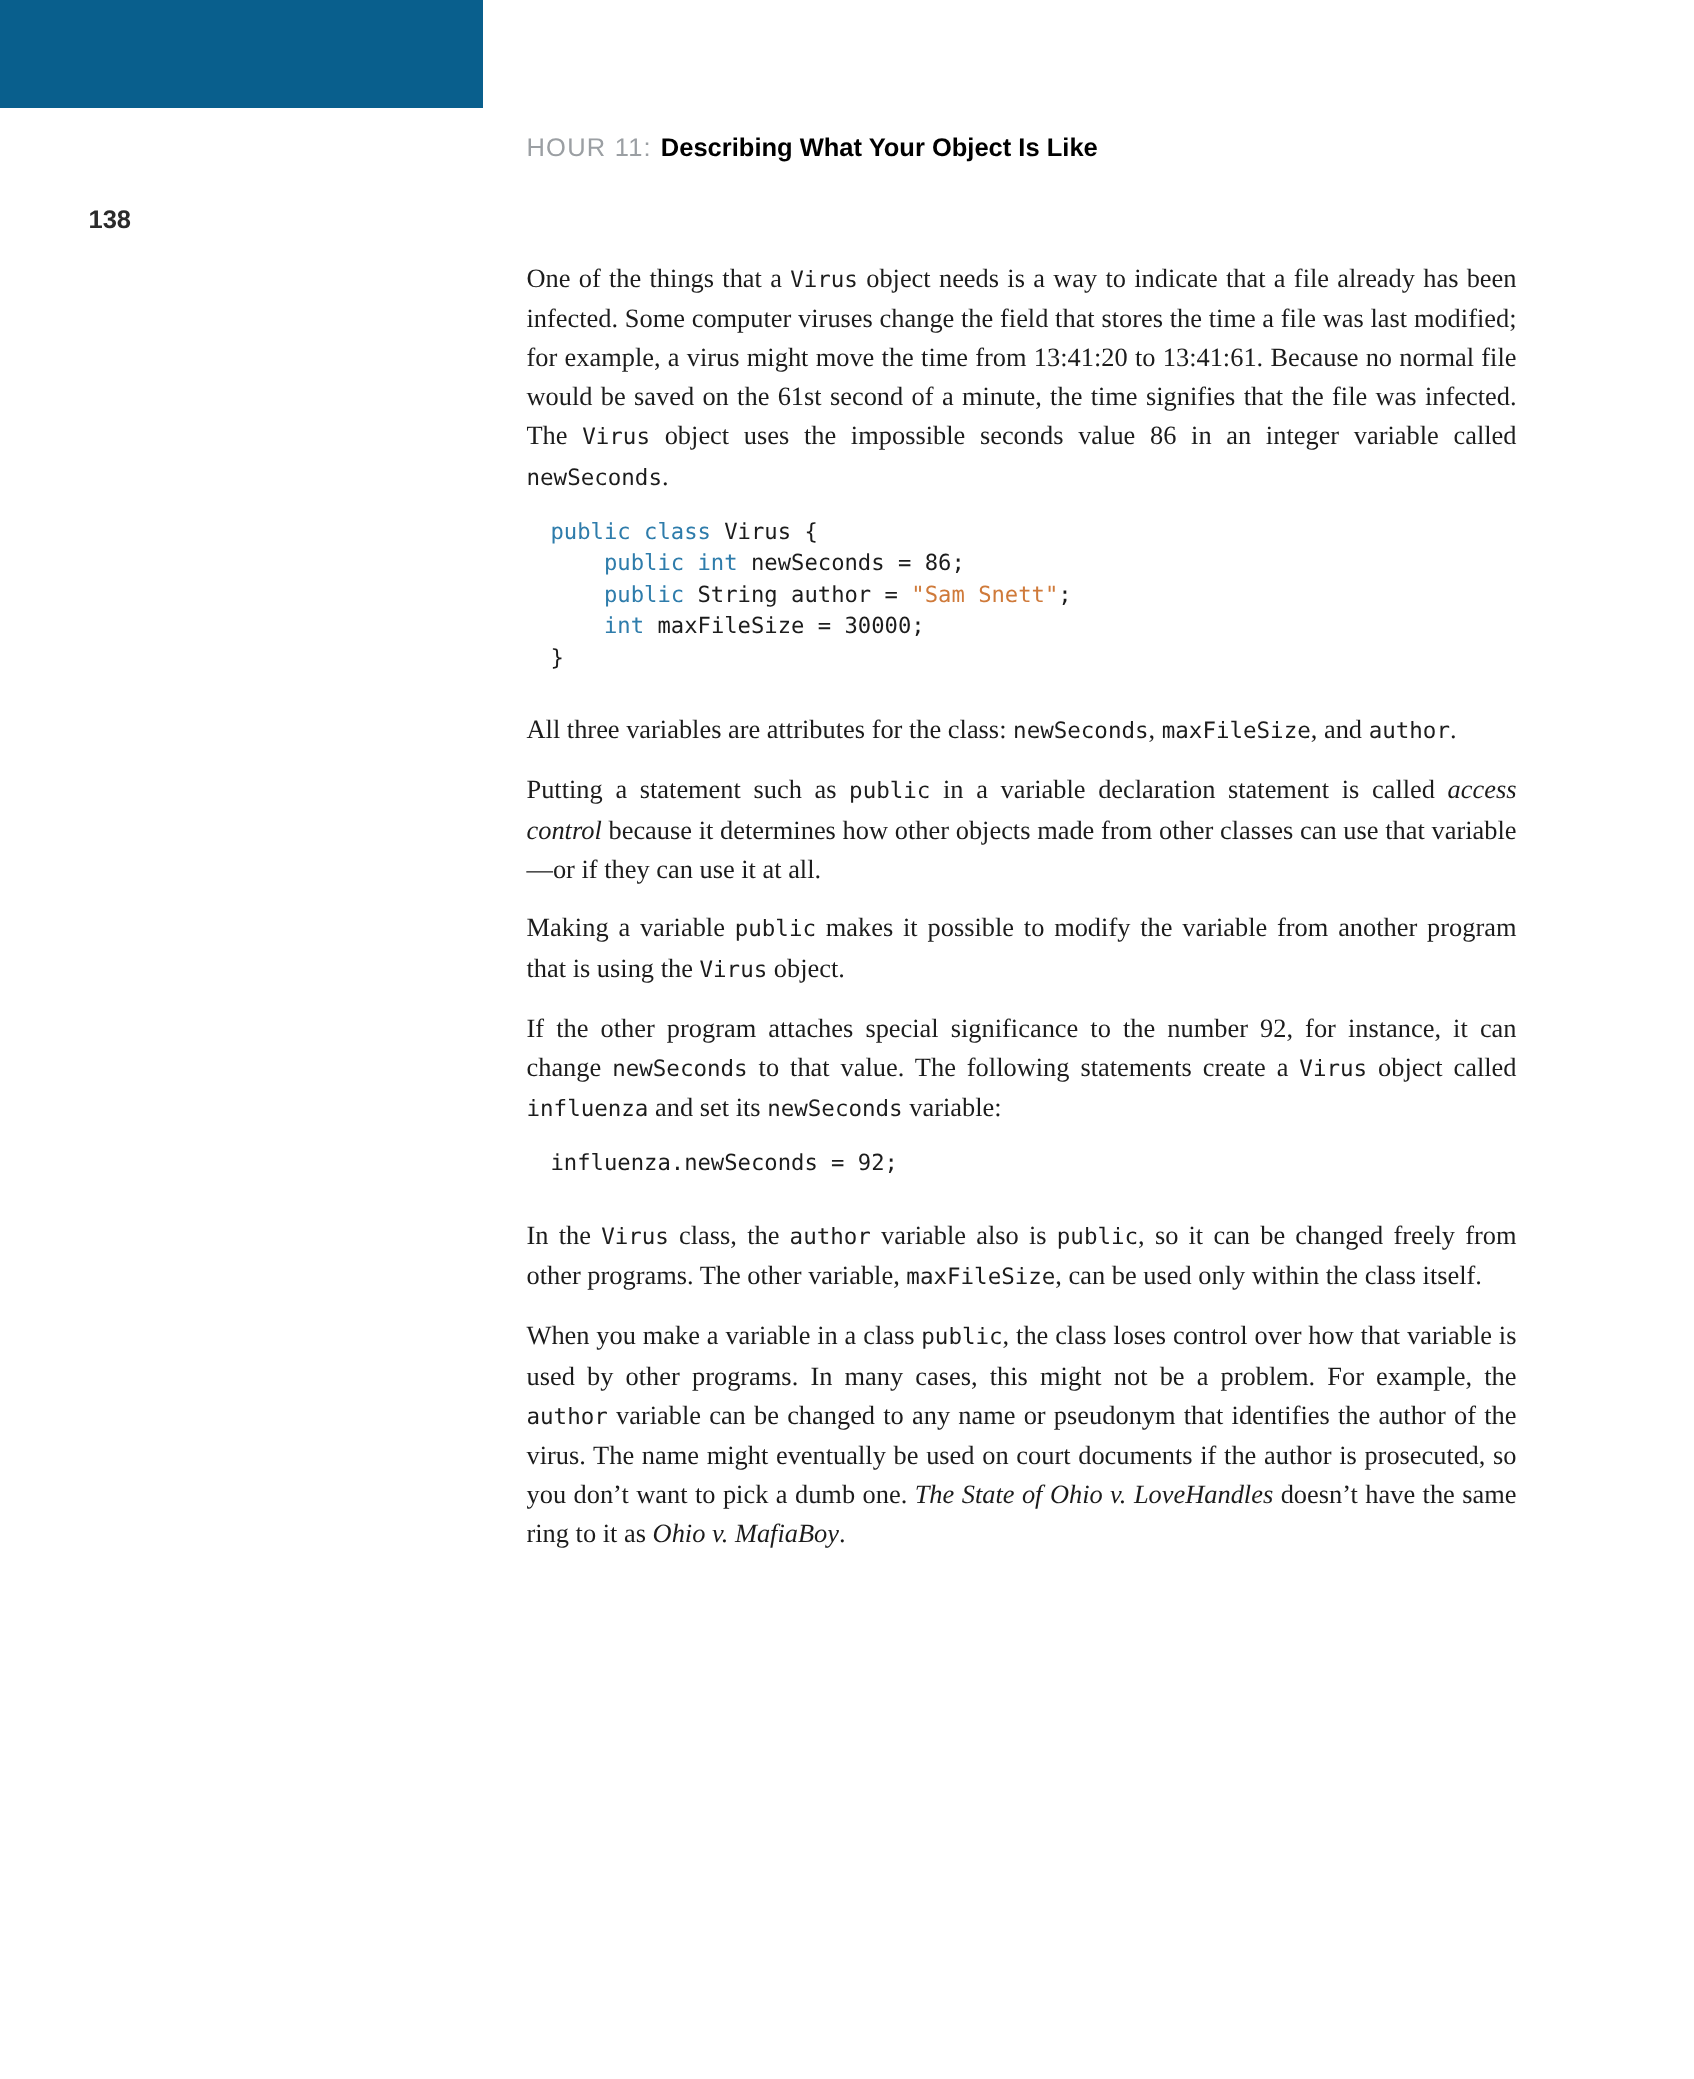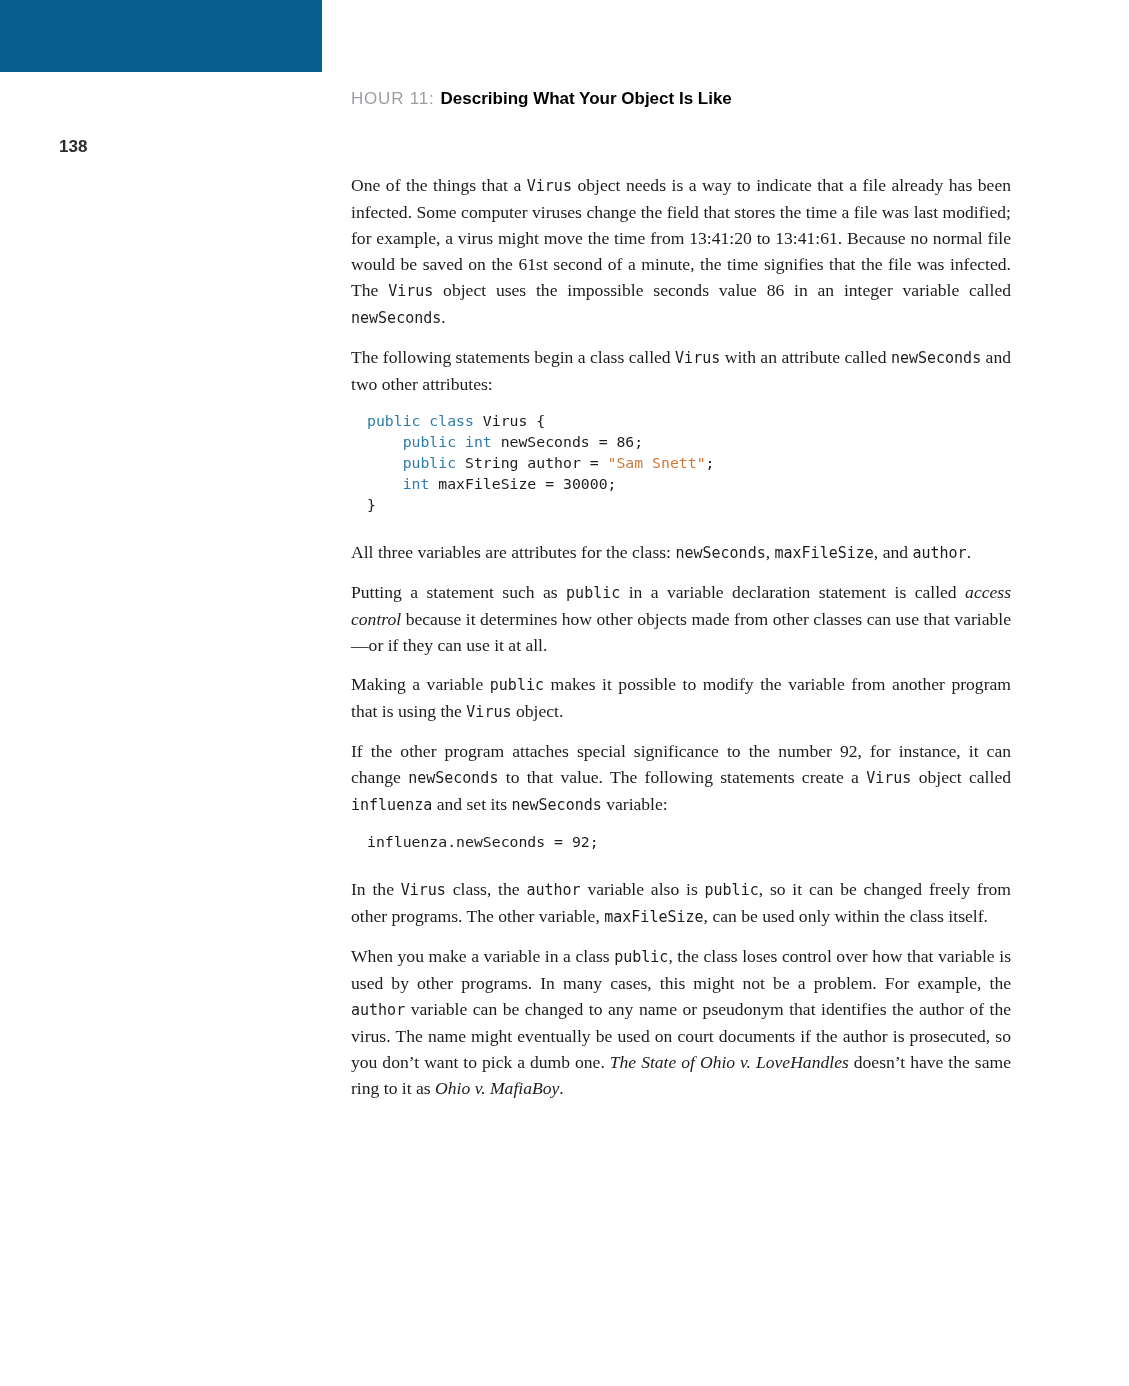--- a/index.html
+++ b/index.html
@@ -88,21 +88,20 @@
 <div class="banner"></div>
 
 <div class="folio">138</div>
 
 <div class="running-head">
   <span class="label">HOUR 11:</span><span class="title">Describing What Your Object Is Like</span>
 </div>
 
 <div class="content">
   <p class="para"><span>One of the things that a </span><span class="run-c">Virus</span><span> object needs is a way to indicate that a file already has been infected. Some computer viruses change the field that stores the time a file was last modified; for example, a virus might move the time from 13:41:20 to 13:41:61. Because no normal file would be saved on the 61st second of a minute, the time signifies that the file was infected. The </span><span class="run-c">Virus</span><span> object uses the impossible seconds value 86 in an integer variable called </span><span class="run-c">newSeconds</span><span>.</span></p>
-  <p class="para"><span>The following statements begin a class called </span><span class="run-c">Virus</span><span> with an attribute called </span><span class="run-c">newSeconds</span><span> and two other attributes:</span></p>
   <div class="code-block"><div class="code-line"><span class="run-kw">public class</span><span> Virus {</span></div><div class="code-line"><span>    </span><span class="run-kw">public int</span><span> newSeconds = 86;</span></div><div class="code-line"><span>    </span><span class="run-kw">public</span><span> String author = </span><span class="run-str">"Sam Snett"</span><span>;</span></div><div class="code-line"><span>    </span><span class="run-kw">int</span><span> maxFileSize = 30000;</span></div><div class="code-line"><span>}</span></div></div>
   <p class="para"><span>All three variables are attributes for the class: </span><span class="run-c">newSeconds</span><span>, </span><span class="run-c">maxFileSize</span><span>, and </span><span class="run-c">author</span><span>.</span></p>
   <p class="para"><span>Putting a statement such as </span><span class="run-c">public</span><span> in a variable declaration statement is called </span><span class="run-i">access control</span><span> because it determines how other objects made from other classes can use that variable—or if they can use it at all.</span></p>
   <p class="para"><span>Making a variable </span><span class="run-c">public</span><span> makes it possible to modify the variable from another program that is using the </span><span class="run-c">Virus</span><span> object.</span></p>
   <p class="para"><span>If the other program attaches special significance to the number 92, for instance, it can change </span><span class="run-c">newSeconds</span><span> to that value. The following statements create a </span><span class="run-c">Virus</span><span> object called </span><span class="run-c">influenza</span><span> and set its </span><span class="run-c">newSeconds</span><span> variable:</span></p>
   <div class="code-block"><div class="code-line"><span>influenza.newSeconds = 92;</span></div></div>
   <p class="para"><span>In the </span><span class="run-c">Virus</span><span> class, the </span><span class="run-c">author</span><span> variable also is </span><span class="run-c">public</span><span>, so it can be changed freely from other programs. The other variable, </span><span class="run-c">maxFileSize</span><span>, can be used only within the class itself.</span></p>
   <p class="para"><span>When you make a variable in a class </span><span class="run-c">public</span><span>, the class loses control over how that variable is used by other programs. In many cases, this might not be a problem. For example, the </span><span class="run-c">author</span><span> variable can be changed to any name or pseudonym that identifies the author of the virus. The name might eventually be used on court documents if the author is prosecuted, so you don’t want to pick a dumb one. </span><span class="run-i">The State of Ohio v. LoveHandles</span><span> doesn’t have the same ring to it as </span><span class="run-i">Ohio v. MafiaBoy</span><span>.</span></p>
 </div>
 

